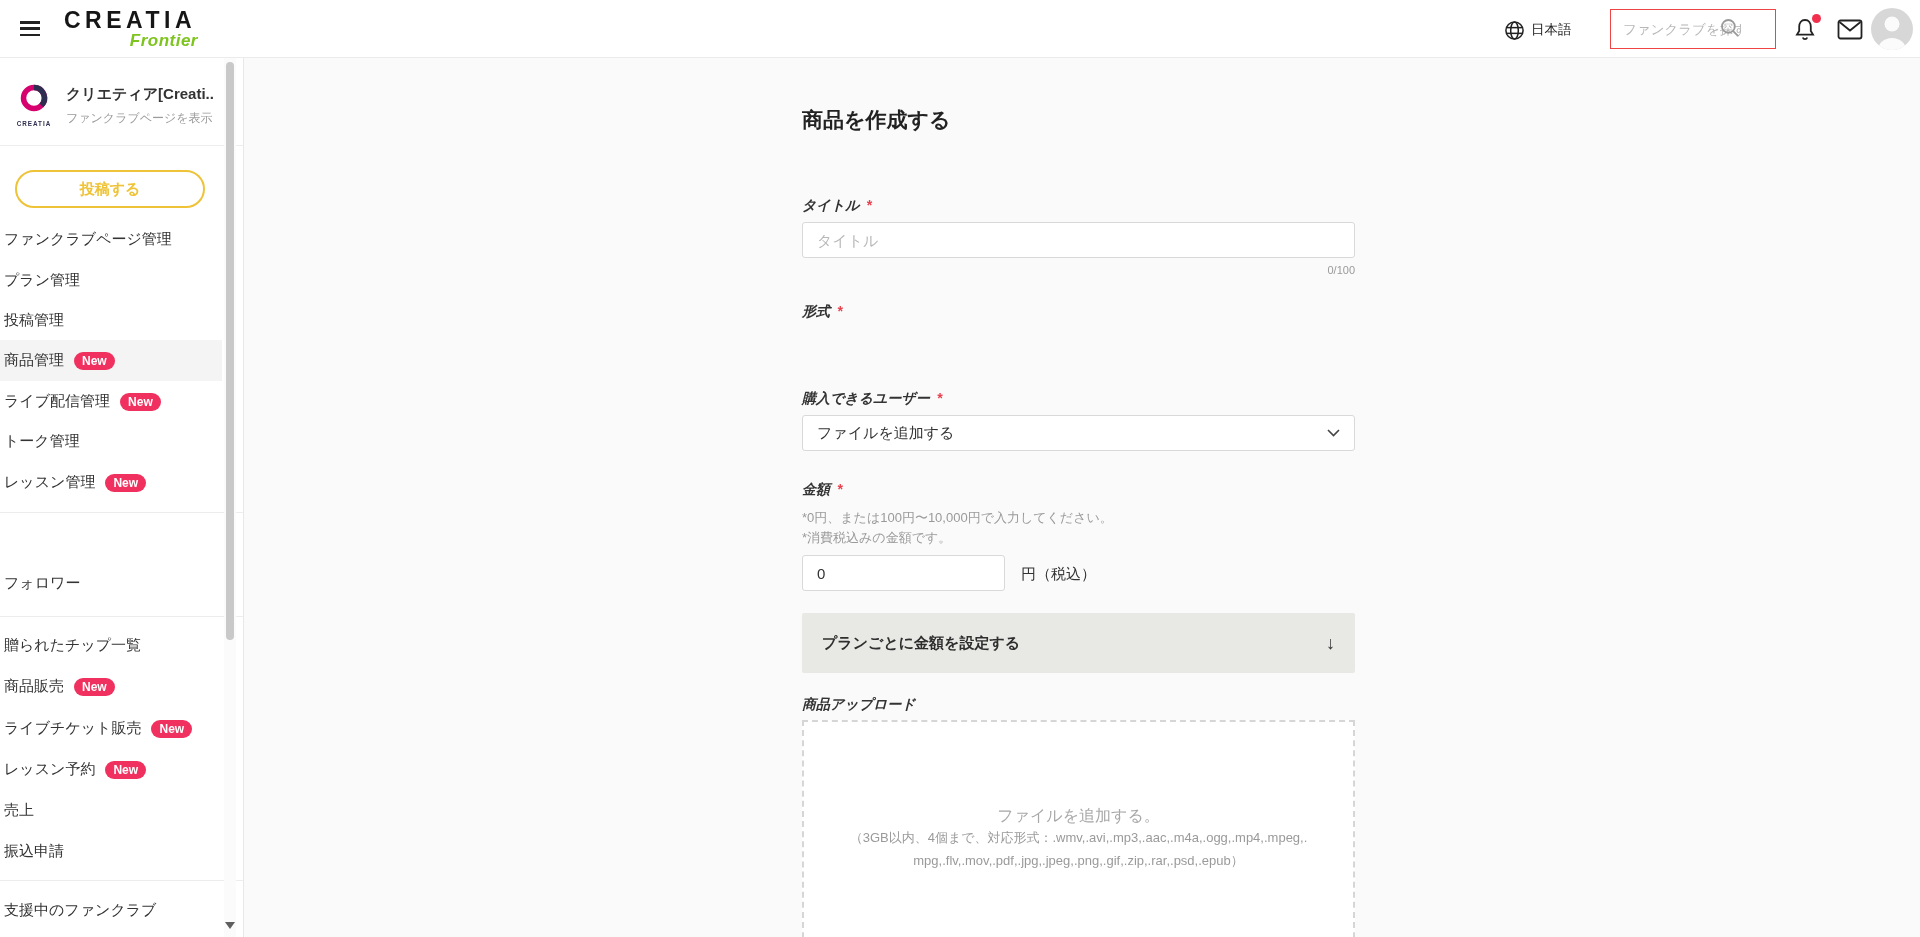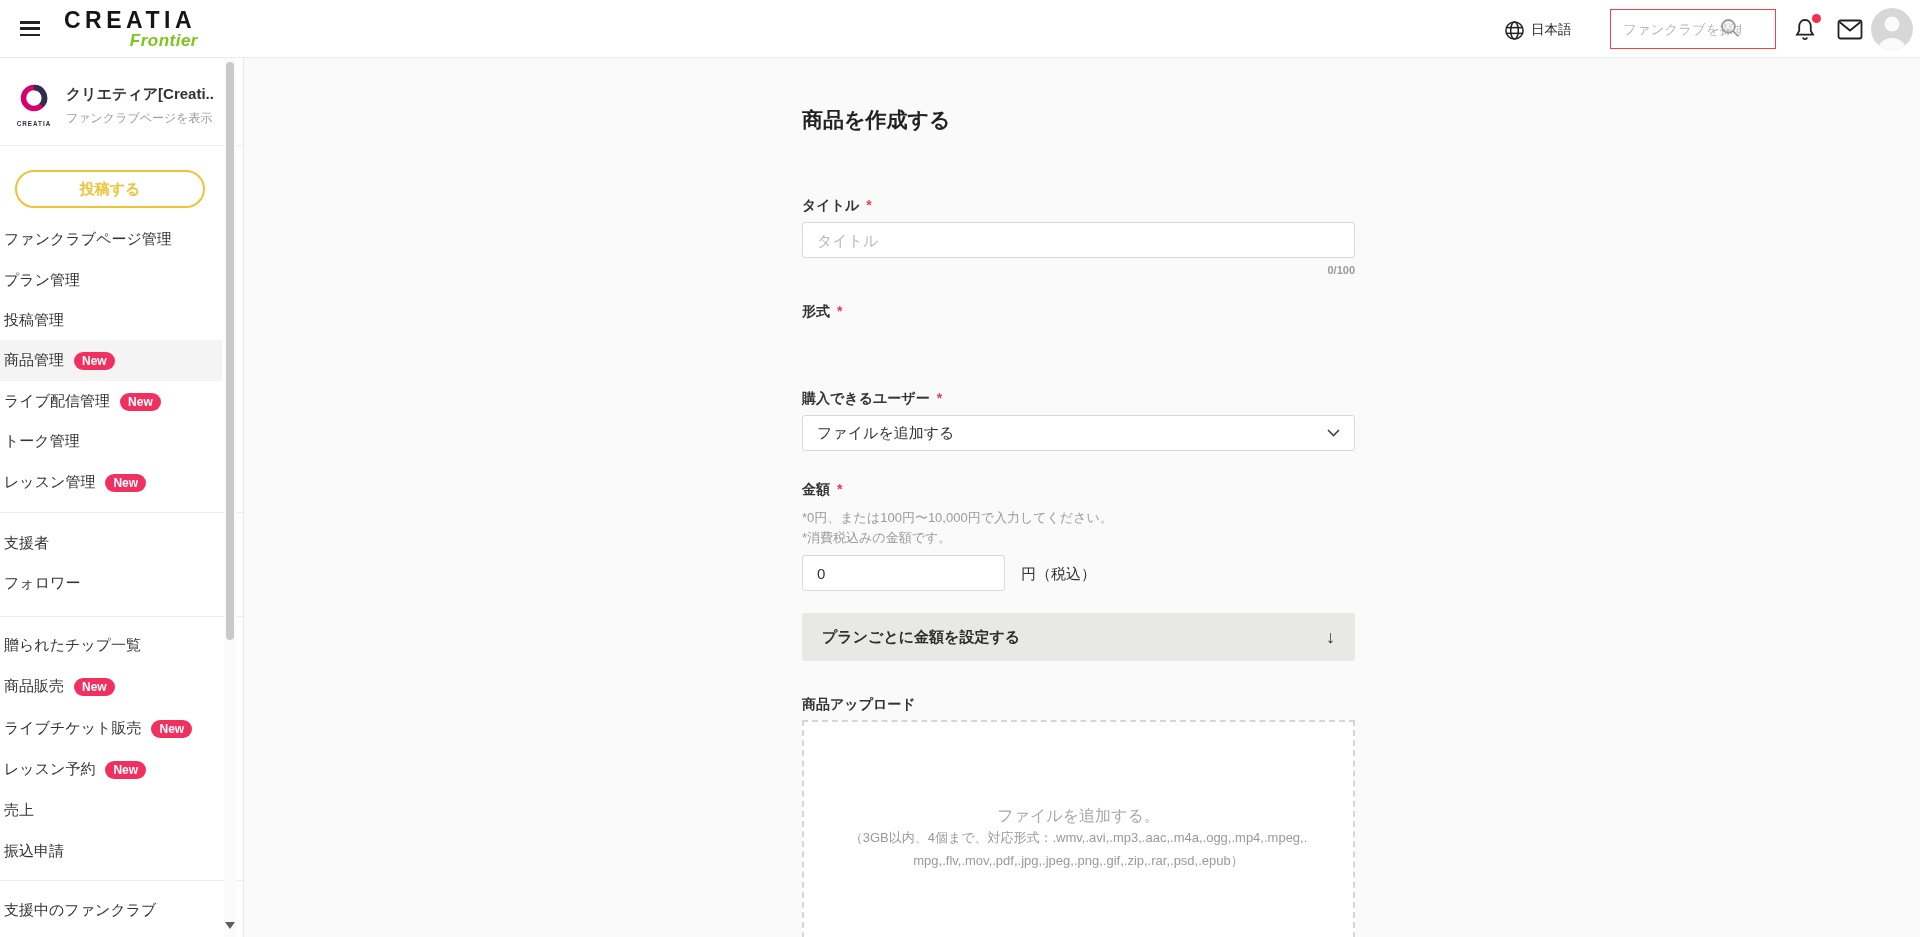--- a/index.html
+++ b/index.html
@@ -53,34 +53,34 @@
   .sb-thumb { position:absolute; top:4px; left:2px; width:8px; height:578px; background:#c9c9c9;
               border-radius:4px; cursor:pointer; }
   .sb-arrow { position:absolute; top:864px; left:1px; width:0; height:0; cursor:pointer;
               border-left:5px solid transparent; border-right:5px solid transparent;
               border-top:7px solid #5f5f5f; }
 
   
   .main { position:absolute; top:58px; left:244px; right:0; bottom:0; }
   .main > * { position:absolute; }
   .page-title { top:48px; left:558px; font-size:21px; font-weight:700; color:#222; }
-  .f-label { left:558px; font-size:14px; font-weight:700; color:#333; }
+  .f-label { left:558px; font-size:14px; font-weight:700; color:#333;font-style:italic; }
   .req { color:var(--asterisk-red,#e8414e); margin-left:7px; }
   .text-input { left:558px; height:36px; background:#fff; border:1px solid #d9d9d9; border-radius:3px;
                 font-size:15px; color:#333; padding:0 14px; outline:none;
                 font-family:"Liberation Sans","DejaVu Sans",sans-serif; }
   .text-input::placeholder { color:#b8b8b8; }
-  .counter { top:206px; left:558px; width:553px; text-align:right; font-size:11px; color:#9a9a9a;font-weight:bold; }
+  .counter { top:206px; left:558px; width:553px; text-align:right; font-size:11px; color:#9a9a9a; }
   .selectbox { left:558px; width:553px; height:36px; background:#fff; border:1px solid #d9d9d9;
                border-radius:3px; display:flex; align-items:center; padding:0 14px; font-size:15px;
                color:#333; cursor:pointer; }
   .selectbox svg { margin-left:auto; }
   .note { left:558px; font-size:13px; color:#9a9a9a; }
   .unit { top:507px; left:777px; font-size:15px; color:#333; }
-  .accordion { top:555px; left:558px; width:553px; height:48px; background:#e8e8e4; border-radius:2px;
+  .accordion { top:555px; left:558px; width:553px; height:60px; background:#e8e8e4; border-radius:2px;
                display:flex; align-items:center; padding:0 20px; cursor:pointer; }
   .accordion .acc-label { font-size:15px; font-weight:700; color:#2e2e2e; }
   .accordion .arrow { margin-left:auto; font-size:18px; color:#333; }
   .upload-box { top:662px; left:558px; width:553px; height:400px; background:#fff;
                 border:2px dashed #d6d6d6; text-align:center; cursor:pointer; }
   .up-main { margin-top:84px; font-size:16px; color:#a8a8a8; line-height:20px; }
   .up-cap { font-size:13px; color:#9a9a9a; line-height:23px; }
   .up-cap:first-of-type { margin-top:9px; }
 </style>
 </head>
@@ -177,23 +177,20 @@
     <div class="side-item" style="top:363px">
       <span>トーク管理</span>
     </div>
     <div class="side-item" style="top:404px">
       <span>レッスン管理</span>
       <span class="badge">New</span>
     </div>
 
     <div class="sdiv" style="top:454px"></div>
 
-    <div class="side-item" style="top:465px">
-      <span>支援者</span>
-    </div>
     <div class="side-item" style="top:505px">
       <span>フォロワー</span>
     </div>
 
     <div class="sdiv" style="top:558px"></div>
 
     <div class="side-item" style="top:567px">
       <span>贈られたチップ一覧</span>
     </div>
     <div class="side-item" style="top:608px">

